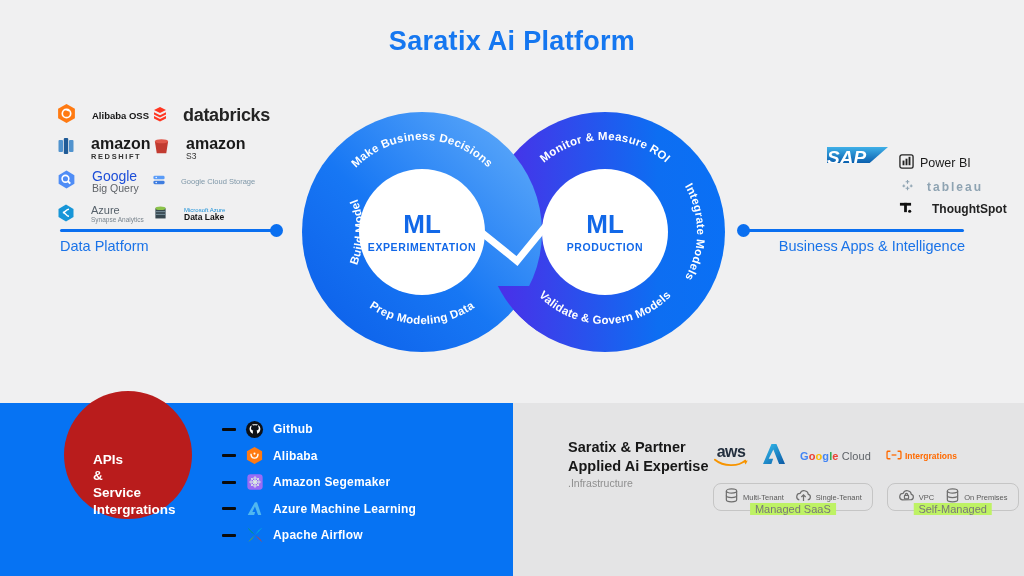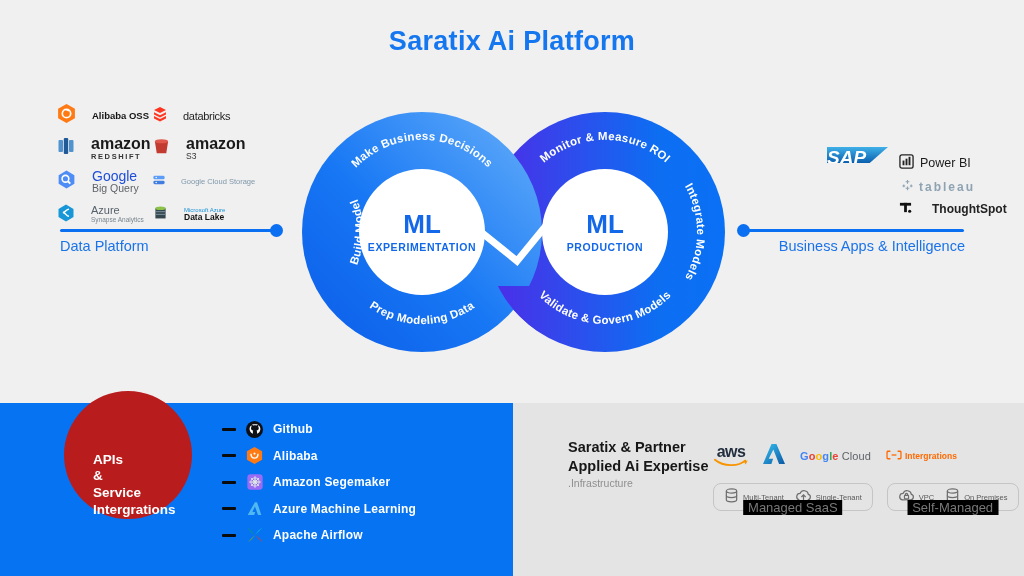--- a/index.html
+++ b/index.html
@@ -5,21 +5,21 @@
   html,body{margin:0;padding:0}
   #stage{position:relative;width:1024px;height:576px;background:#f0f0f1;font-family:"Liberation Sans",sans-serif;overflow:hidden}
 
   .title{position:absolute;top:26px;left:0;width:100%;text-align:center;color:#1577f0;font-size:27px;font-weight:bold;letter-spacing:.3px}
 
   
   .logo-grid{position:absolute;left:56px;top:99px;display:grid;grid-template-columns:96px 116px;grid-auto-rows:33px;align-items:center}
   .logo{display:flex;align-items:center;gap:15px}
   .lstack{display:flex;flex-direction:column;line-height:1.05}
   .t-oss{font-size:9.5px;font-weight:bold;color:#151515}
-  .t-db{font-size:11px;font-weight:normal;color:#242424;letter-spacing:-.3px}
+  .t-db{font-size:18px;font-weight:bold;color:#242424;letter-spacing:-.3px}
   .t-amz{font-size:16px;font-weight:bold;color:#1a1a1a}
   .t-rs{font-size:7.5px;font-weight:bold;letter-spacing:1.6px;color:#333}
   .t-s3{font-size:8.5px;color:#333}
   .t-g1{font-size:14px;color:#1d4ed8}
   .t-g2{font-size:10.5px;color:#5f6368}
   .t-gcs{font-size:7.5px;color:#7e97a8}
   .t-az1{font-size:11px;color:#55606a}
   .t-az2{font-size:6.5px;color:#7a858e}
   .t-ms{font-size:6px;color:#1a90d8}
   .t-dl{font-size:8.5px;font-weight:bold;color:#111}
@@ -33,21 +33,21 @@
   .conn-right .dot{left:-5px}
   .side-label{position:absolute;color:#1a73e8;font-size:14.5px}
   .lbl-left{left:60px;top:238px}
   .lbl-right{top:238px;right:59px}
 
   #loop{position:absolute;left:285px;top:90px}
 
   
   .sap{position:absolute;left:827px;top:147px;width:61px;height:16px;background:linear-gradient(180deg,#3fb0e8,#0a5fae);clip-path:polygon(0 0,100% 0,70% 100%,0 100%);color:#fff;font-style:italic;font-weight:bold;font-size:19px;display:flex;align-items:flex-start;box-sizing:border-box}
   .pbi{position:absolute;left:899px;top:154px;display:flex;align-items:center;gap:6px;font-size:12.5px;color:#1c1c1c;font-weight:500}
-  .tbl{position:absolute;left:901px;top:179px;display:flex;align-items:center;gap:5px;color:#8ea3b2;font-size:12px;letter-spacing:2px;font-weight:600}
+  .tbl{position:absolute;left:901px;top:179px;display:flex;align-items:center;gap:13px;color:#8ea3b2;font-size:12px;letter-spacing:2px;font-weight:600}
   .tsp{position:absolute;left:899px;top:201px;display:flex;align-items:center;gap:20px;font-size:12px;color:#222;font-weight:600}
 
   
   .blue-panel{position:absolute;left:0;top:403px;width:513px;height:173px;background:#0673f3}
   .gray-panel{position:absolute;left:513px;top:403px;width:511px;height:173px;background:#e4e4e5}
   .black-circle{position:absolute;left:64px;top:391px;width:128px;height:128px;border-radius:50%;background:#b91c1c;color:#fff;display:flex;flex-direction:column;justify-content:flex-end;padding-left:29px;box-sizing:border-box;font-size:13.5px;font-weight:bold;line-height:1.25;z-index:2}
   .api-list{position:absolute;left:222px;top:421px;display:flex;flex-direction:column;gap:10.5px;z-index:2}
   .api-item{display:flex;align-items:center;gap:9px;height:16px}
   .dash{width:14px;height:3px;background:#0b0b0b;border-radius:1px;flex:none}
   .api-item .lbl{color:#fff;font-size:12px;font-weight:bold;letter-spacing:.2px}
@@ -60,21 +60,21 @@
   .aws .t{font-size:16px;font-weight:bold;color:#232f3e;letter-spacing:-.5px}
   .gcloud{font-size:11px;font-weight:600;letter-spacing:.1px}
   .g-b{color:#4285F4}.g-r{color:#EA4335}.g-y{color:#FBBC05}.g-g{color:#34A853}.g-gray{color:#5f6368;font-weight:500}
   .alicloud{display:flex;align-items:center;gap:3px;font-size:8.5px;font-weight:bold;color:#ff6a00}
 
   .infra{position:absolute;left:713px;top:483px;display:flex;gap:14px}
   .ibox{position:relative;border:1.5px solid #c5c5c5;border-radius:8px;height:28px;display:flex;align-items:center;padding:0 10px;box-sizing:border-box}
   .iopt{display:flex;align-items:center;gap:4px}
   .iopt + .iopt{margin-left:11px}
   .iopt .t{font-size:7.5px;color:#5a5a5a}
-  .blabel{position:absolute;left:50%;bottom:-5px;transform:translateX(-50%);background:#000000;padding:0 5px;font-size:13px;color:#787878;white-space:nowrap}
+  .blabel{position:absolute;left:50%;bottom:-5px;transform:translateX(-50%);background:#bef264;padding:0 5px;font-size:11px;color:#787878;white-space:nowrap}
 </style>
 </head>
 <body>
 
 <div id="stage">
 
   <div class="title">Saratix Ai Platform</div>
 
   <div class="logo-grid">
     <div class="logo">

